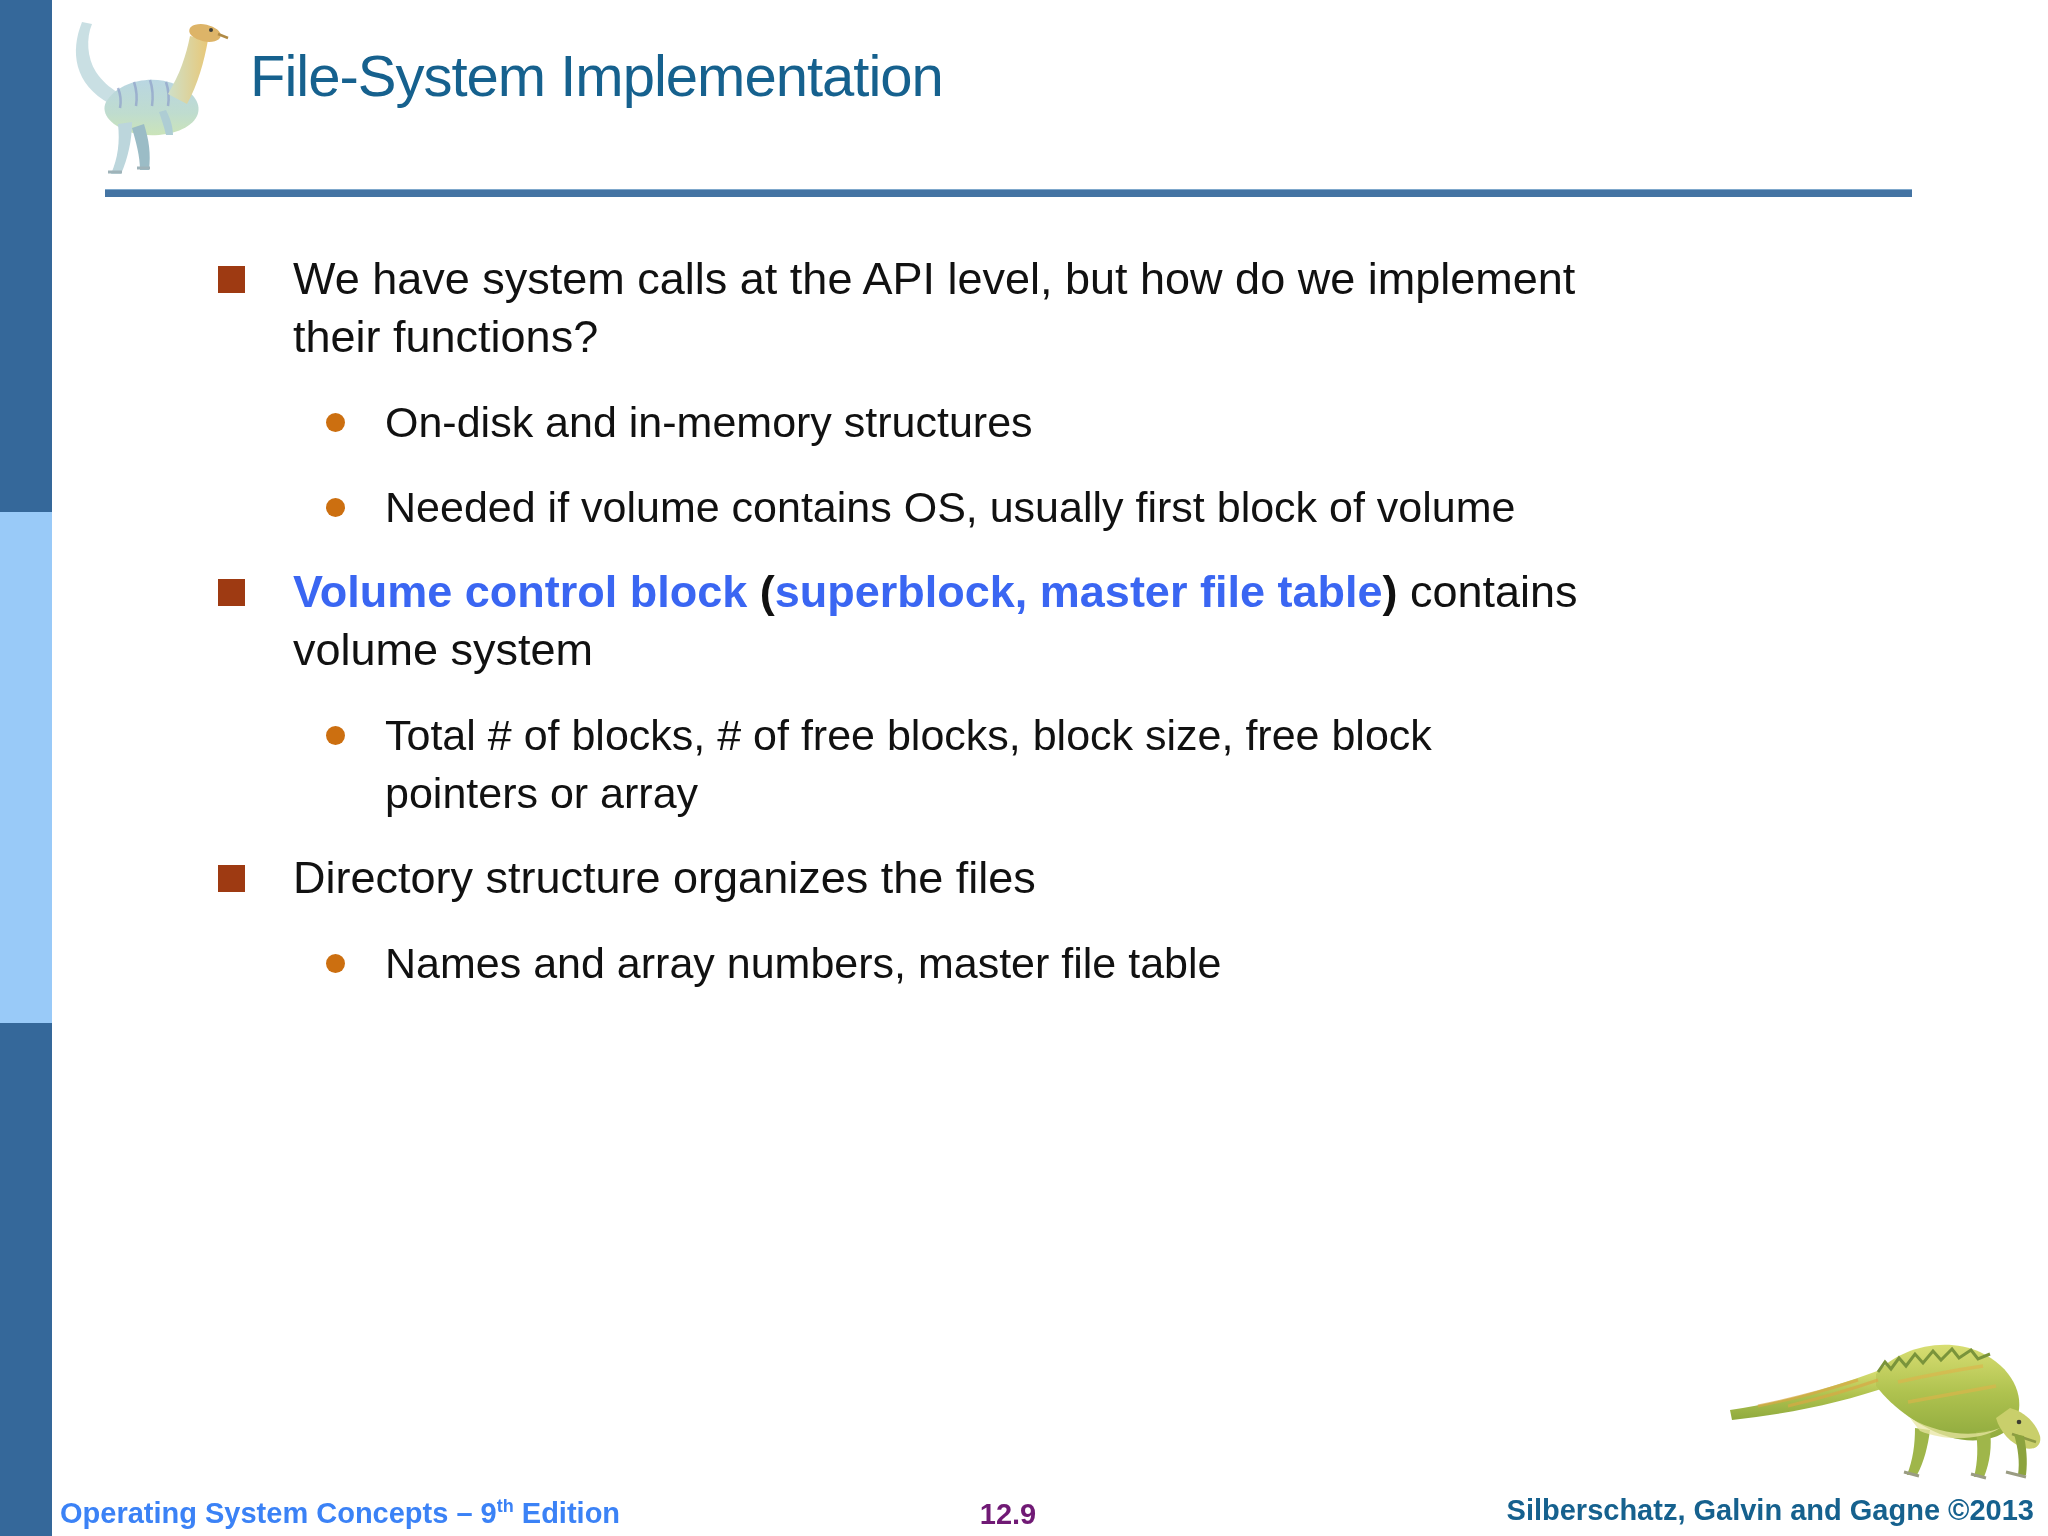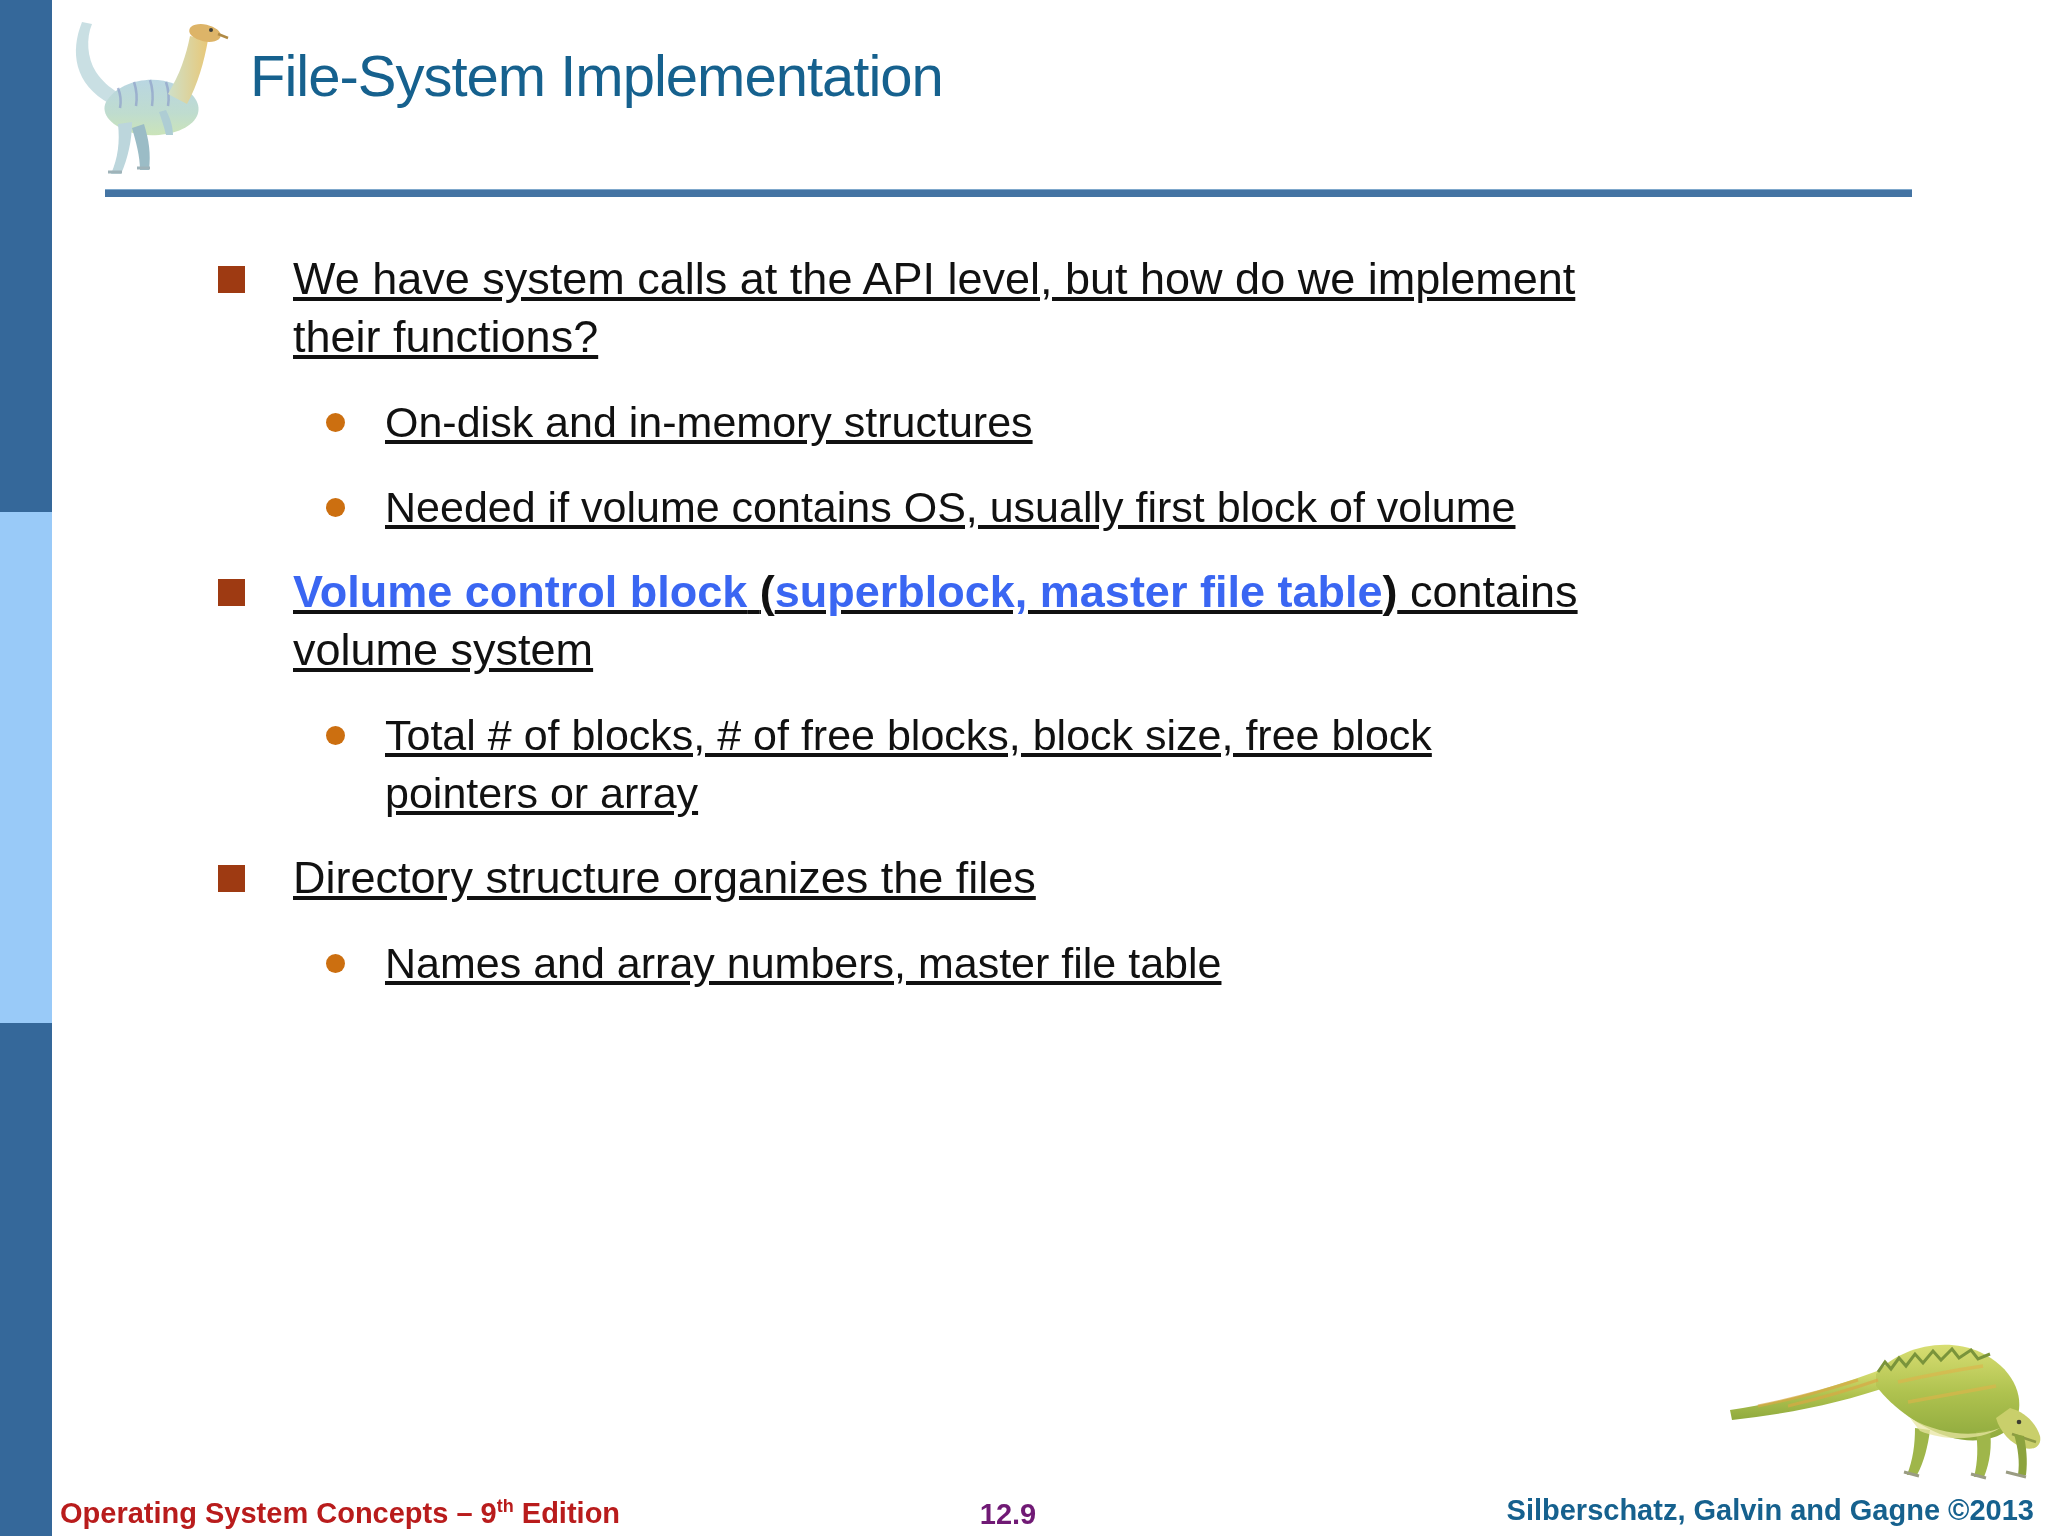--- a/index.html
+++ b/index.html
@@ -19,40 +19,40 @@
     font-size:58px;font-weight:normal;color:#16618E;line-height:1.25;
     letter-spacing:-1px;white-space:nowrap;
   }
   .title-rule{
     position:absolute;left:105px;top:189px;width:1807px;height:7px;
     background:#4474A3;border-top:1px solid #7FA8CC;
   }
 
   
   .bullets{position:absolute;left:0;top:250px;width:2048px;color:#111111;}
-  .item{display:flex;align-items:flex-start;margin-bottom:27px;text-decoration:underline;}
+  .item{display:flex;align-items:flex-start;margin-bottom:27px;}
   .item.l1{padding-left:218px;font-size:45px;}
   .item.l2{padding-left:326px;font-size:43px;}
   .marker-square{
     flex:0 0 auto;width:27px;height:27px;background:#9E3A12;
     margin-top:16px;margin-right:48px;
   }
   .marker-dot{
     flex:0 0 auto;width:19px;height:19px;border-radius:50%;background:#CC6F10;
     margin-top:20px;margin-right:40px;
   }
   .txt{min-width:0;}
   .line{line-height:58px;white-space:nowrap;}
   .seg-blue{color:#3A66F2;font-weight:bold;}
   .seg-bold{font-weight:bold;}
 
   
   .footer-left{
     position:absolute;left:60px;top:1496px;font-size:29px;font-weight:bold;
-    color:#b91c1c;white-space:nowrap;
+    color:#3b82f6;white-space:nowrap;
   }
   .footer-left sup{font-size:18px;}
   .footer-center{
     position:absolute;left:1008px;top:1498px;transform:translateX(-50%);
     font-size:29px;font-weight:bold;color:#701a75;
   }
   .footer-right{
     position:absolute;right:14px;top:1494px;font-size:29px;font-weight:bold;
     color:#16618E;white-space:nowrap;
   }

